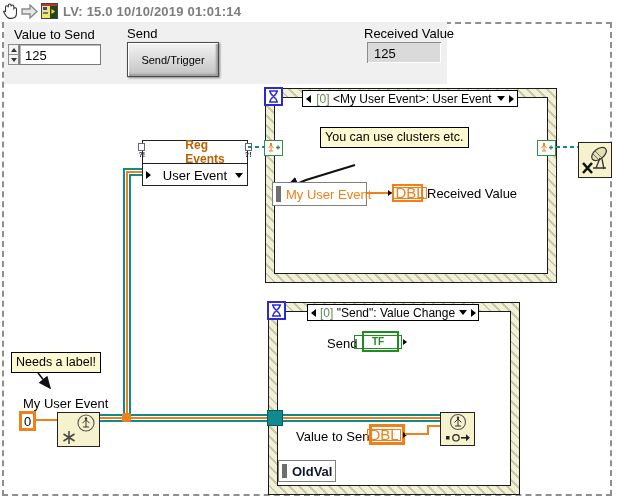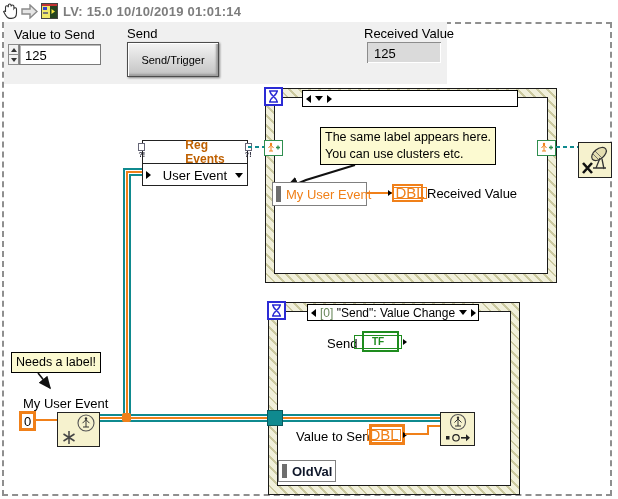--- a/index.html
+++ b/index.html
@@ -153,20 +153,21 @@
 <div class="tealdash" style="left:248px;top:146px;width:17px;"></div>
 <div class="tealdash" style="left:556px;top:146px;width:22px;"></div>
 
 <div class="timeout" style="left:264px;top:87px;">
   <svg width="11" height="13" viewBox="0 0 11 13">
       <path d="M1,1 H10 M1,12 H10 M2,1 C2,6 9,7 9,12 M9,1 C9,6 2,7 2,12" stroke="#2b2bd5" stroke-width="1.4" fill="none"></path>
     </svg>
 </div>
 <div class="ev-head" style="left:302px;top:90px;width:216px;">
   <span class="tl"></span>
+  <span style="flex:1;text-align:center;"><span class="ev-num">[0]</span> <span>&lt;My User Event&gt;: User Event</span></span>
   <span class="td"></span>
   <span class="tr"></span>
 </div>
 <div class="dynterm" style="left:264px;top:140px;">
   <svg width="14" height="12" viewBox="0 0 14 12">
     <circle cx="4" cy="2" r="1.2" fill="#f08019"></circle>
     <path d="M4,2.5 V9 M4,3 L1.5,6 M4,3 L6.5,6 M2,9 H6" stroke="#f08019" stroke-width="1" fill="none"></path>
     <path d="M9,5.5 H13 M11,3.5 V7.5" stroke="#2f8f4f" stroke-width="1.3"></path>
   </svg>
 </div>
@@ -180,21 +181,20 @@
 
 <svg class="abs" style="left:276px;top:160px;" width="86" height="36" viewBox="0 0 86 36">
   <defs>
       <marker id="ah1" markerWidth="9" markerHeight="8" refX="7" refY="3.5" orient="auto">
         <path d="M0,0 L8,3.5 L0,7 z" fill="#111"></path>
       </marker>
     </defs>
   <path d="M79,5 L30,20 L9,29" stroke="#111" stroke-width="2" fill="none" marker-end="url(#ah1)"></path>
 </svg>
 <div class="comment" style="left:320px;top:127px;">
-  <div>The same label appears here.</div>
   <div>You can use clusters etc.</div>
 </div>
 
 <div class="evdata" style="left:272px;top:182px;width:95px;height:24px;">
   <span class="bar"></span>
   <span class="lbl" style="left:13px;top:5px;color:#f08019;">My User Event</span>
 </div>
 <div class="wire" style="left:367px;top:192px;width:25px;height:2px;"></div>
 <div class="dblterm" style="left:392px;top:184px;width:31px;height:18px;">
   <span class="tr" style="border-left-color:#000;border-left-width:4px;border-top-width:3px;border-bottom-width:3px;"></span>

